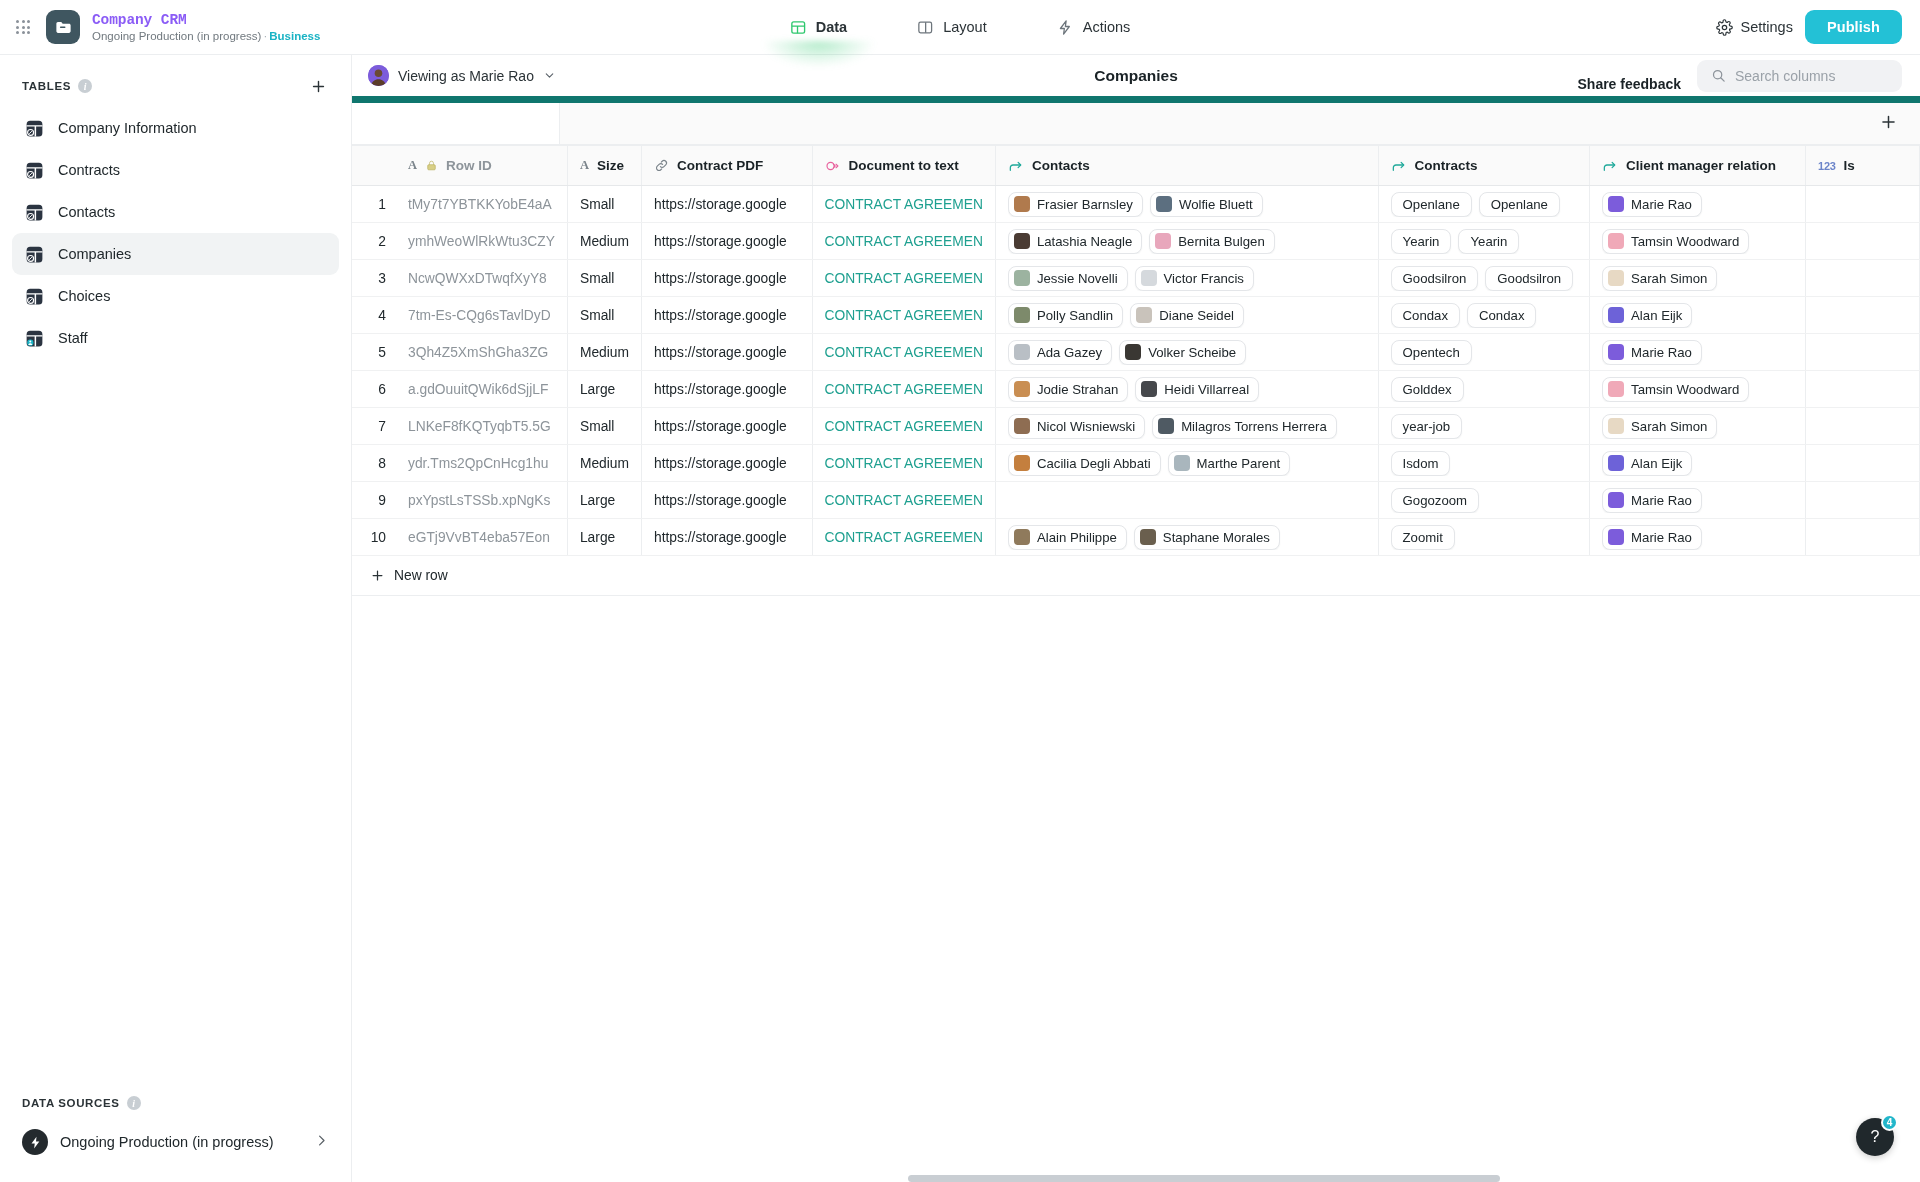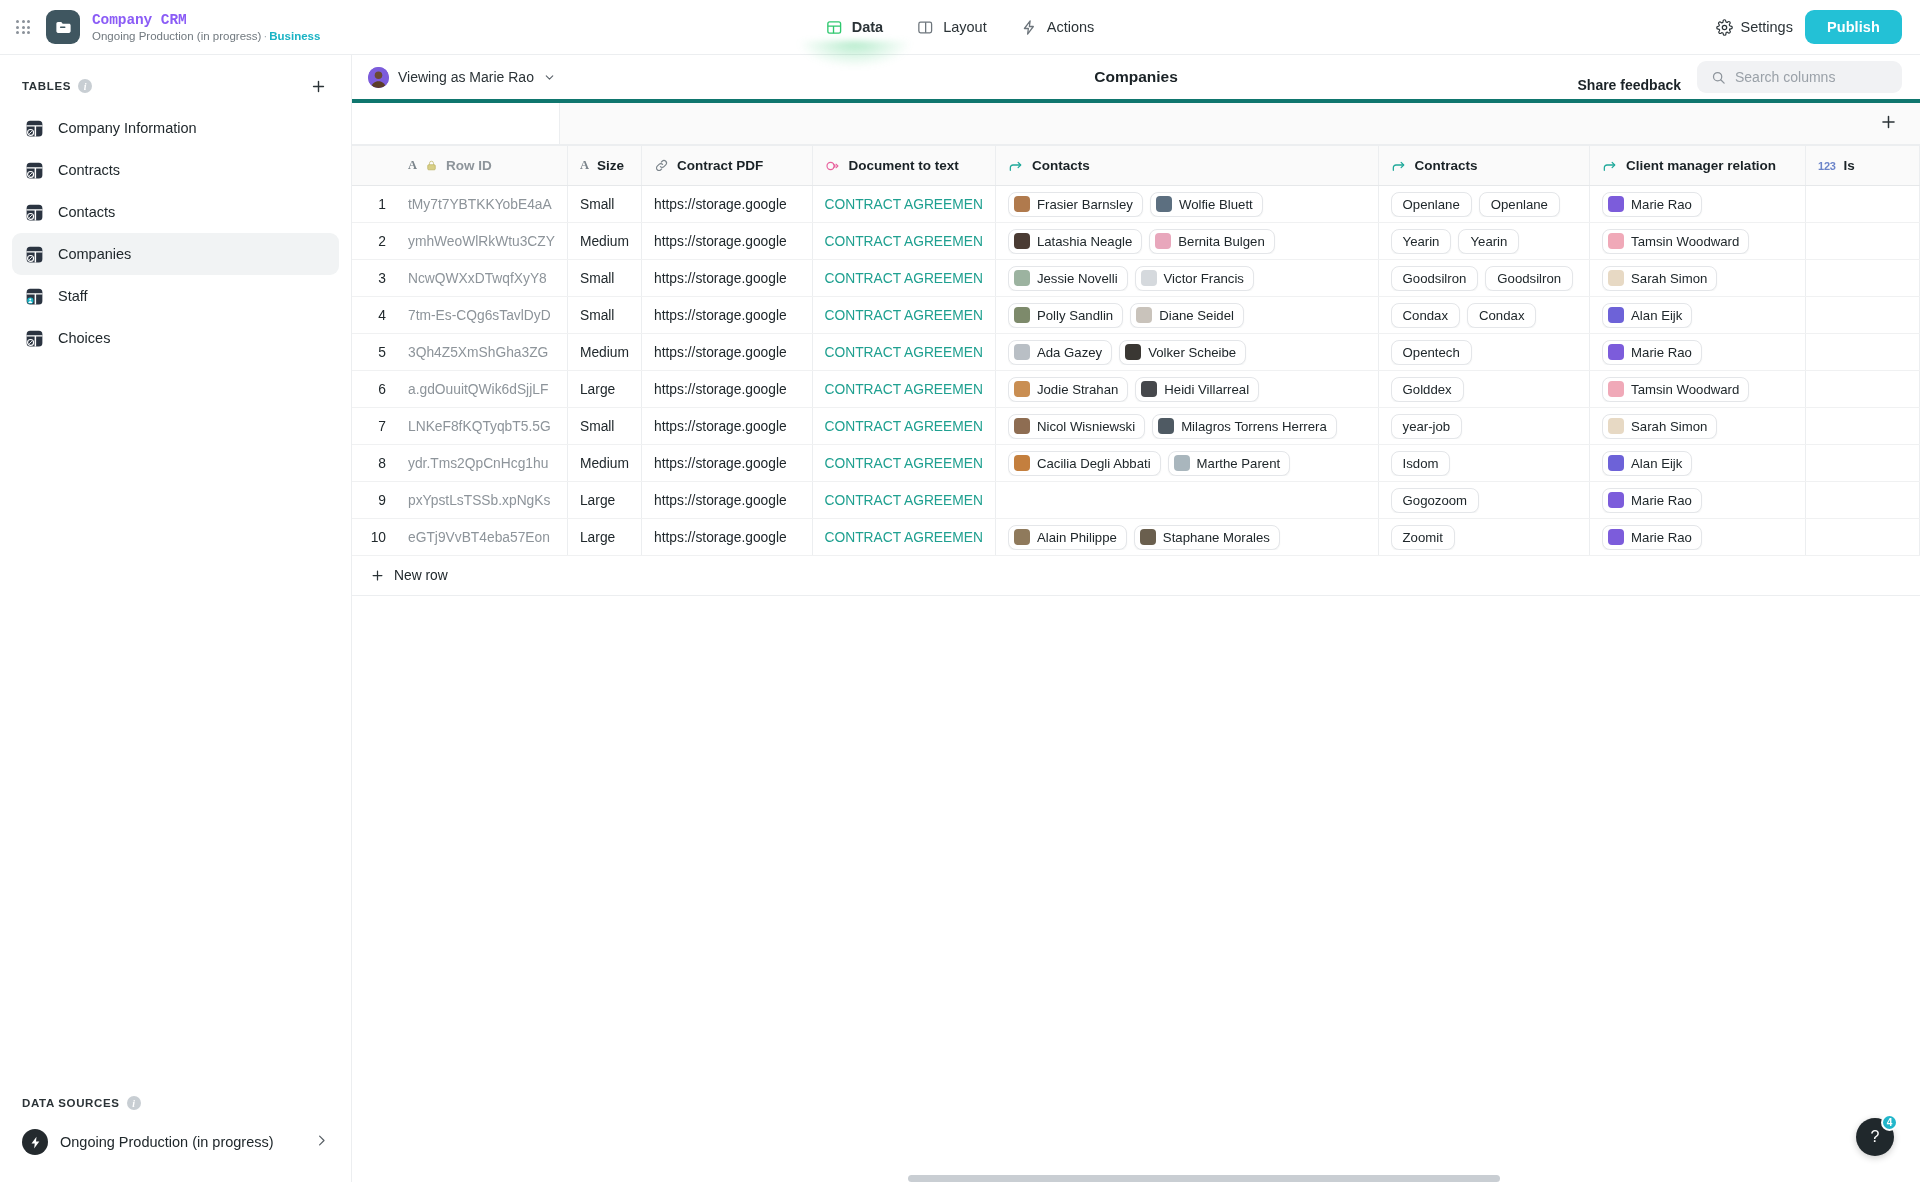--- a/index.html
+++ b/index.html
@@ -30,21 +30,21 @@
     margin-right: 12px; flex: 0 0 34px;
   }
   .app-title-wrap { display: flex; flex-direction: column; justify-content: center; }
   .app-title { font-size: 14.5px; font-weight: 700; color: #8b5cf6; line-height: 18px; letter-spacing: -0.1px; font-family: Liberation Mono, monospace; }
   .app-sub { font-size: 11.5px; color: #71797f; line-height: 15px; }
   .app-sub .biz { color: #19b3c4; font-weight: 700; }
   .app-sub .dot-sep { color: #a8b0b6; margin: 0 2px; }
 
   .nav-center {
     position: absolute; left: 50%; transform: translateX(-50%);
-    display: flex; align-items: flex-start; gap: 26px; height: 55px;
+    display: flex; align-items: flex-start; gap: 62px; height: 55px;
   }
   .nav-item {
     display: flex; align-items: center; gap: 9px;
     font-size: 14.5px; color: #2b3337; cursor: pointer;
     height: 55px; padding: 0 4px; position: relative;
   }
   .nav-item.active { font-weight: 600; }
   .nav-item .glow {
     position: absolute; bottom: -12px; left: 50%; transform: translateX(-50%);
     width: 112px; height: 26px; pointer-events: none;
@@ -110,21 +110,21 @@
   .ds-logo {
     width: 26px; height: 26px; border-radius: 50%; background: #242a2e;
     display: flex; align-items: center; justify-content: center; flex: 0 0 26px;
   }
   .ds-chev { margin-left: auto; color: #5a6view; color:#596066; }
 
   
   .main { flex: 1; min-width: 0; background: #ffffff; display: flex; flex-direction: column; position: relative; }
   .main-toolbar {
     height: 48px; flex: 0 0 48px; display: flex; align-items: center;
-    padding: 0 18px 0 16px; position: relative; border-bottom: 4px solid #0f766e;
+    padding: 0 18px 0 16px; position: relative; border-bottom: 7px solid #0f766e;
   }
   .viewing-as {
     display: flex; align-items: center; gap: 9px; font-size: 14px; color: #2b3337; cursor: pointer;
   }
   .va-avatar {
     width: 21px; height: 21px; border-radius: 50%; overflow: hidden; flex: 0 0 21px;
     background: #7c5cdb;
   }
   .main-title {
     position: absolute; left: 50%; transform: translateX(-50%);
@@ -369,37 +369,37 @@
                 <path d="M6 18l3-3" stroke="#fff" stroke-width="1.1"></path>
               </svg>
           </span>
           <span>Companies</span>
         </div>
         <div class="table-item">
           <span class="tbl-icon">
             <svg width="21" height="21" viewBox="0 0 24 24">
                 <rect x="3" y="3" width="18" height="18" rx="4" fill="#2b3441"></rect>
                 <path d="M3 9h18M13 9v12" stroke="#fff" stroke-width="1.7"></path>
+                <circle cx="7.5" cy="16.5" r="3.4" fill="#2b3441" stroke="#fff" stroke-width="1.3"></circle>
+                <path d="M6 18l3-3" stroke="#fff" stroke-width="1.1"></path>
+              </svg>
+          </span>
+          <span>Choices</span>
+        </div>
+        <div class="table-item">
+          <span class="tbl-icon">
+            <svg width="21" height="21" viewBox="0 0 24 24">
+                <rect x="3" y="3" width="18" height="18" rx="4" fill="#2b3441"></rect>
+                <path d="M3 9h18M13 9v12" stroke="#fff" stroke-width="1.7"></path>
                 <circle cx="7.2" cy="16.8" r="3.6" fill="#19b3c4"></circle>
                 <circle cx="7.2" cy="15.4" r="1.15" fill="#fff"></circle>
                 <path d="M4.9 19.4c.3-1.3 1.2-2 2.3-2s2 .7 2.3 2" fill="#fff"></path>
               </svg>
           </span>
           <span>Staff</span>
-        </div>
-        <div class="table-item">
-          <span class="tbl-icon">
-            <svg width="21" height="21" viewBox="0 0 24 24">
-                <rect x="3" y="3" width="18" height="18" rx="4" fill="#2b3441"></rect>
-                <path d="M3 9h18M13 9v12" stroke="#fff" stroke-width="1.7"></path>
-                <circle cx="7.5" cy="16.5" r="3.4" fill="#2b3441" stroke="#fff" stroke-width="1.3"></circle>
-                <path d="M6 18l3-3" stroke="#fff" stroke-width="1.1"></path>
-              </svg>
-          </span>
-          <span>Choices</span>
         </div>
       </div>
 
       <div class="sidebar-footer">
         <div class="ds-head">
           <span class="side-section-title">DATA SOURCES</span>
           <span class="info-badge">i</span>
         </div>
         <div class="ds-item">
           <span class="ds-logo">

